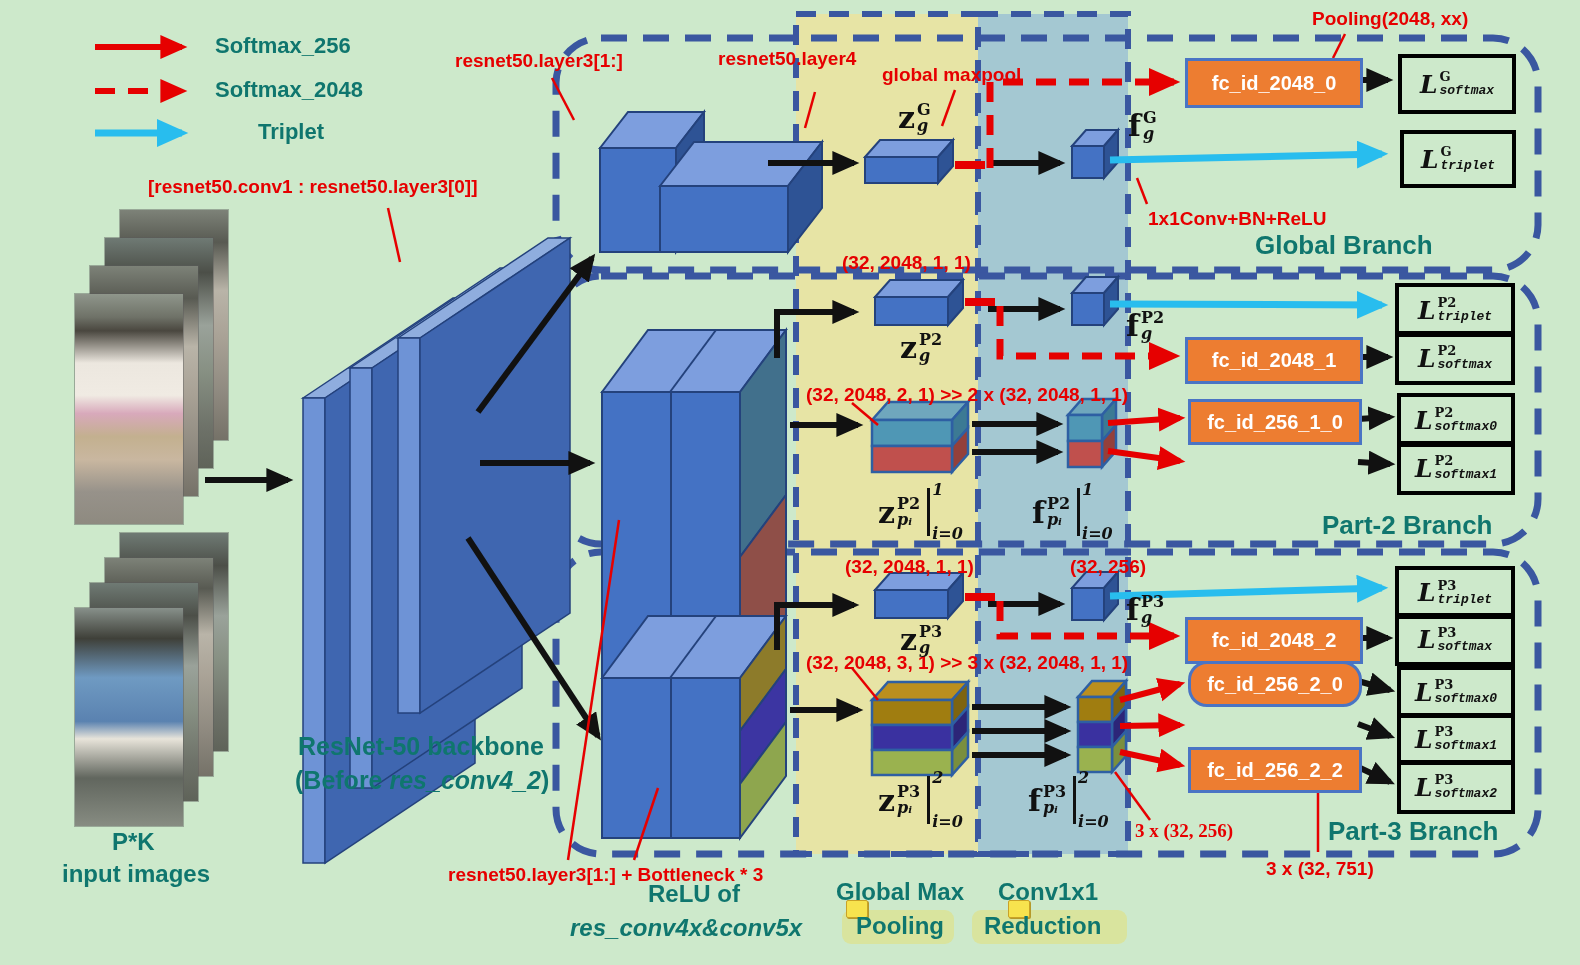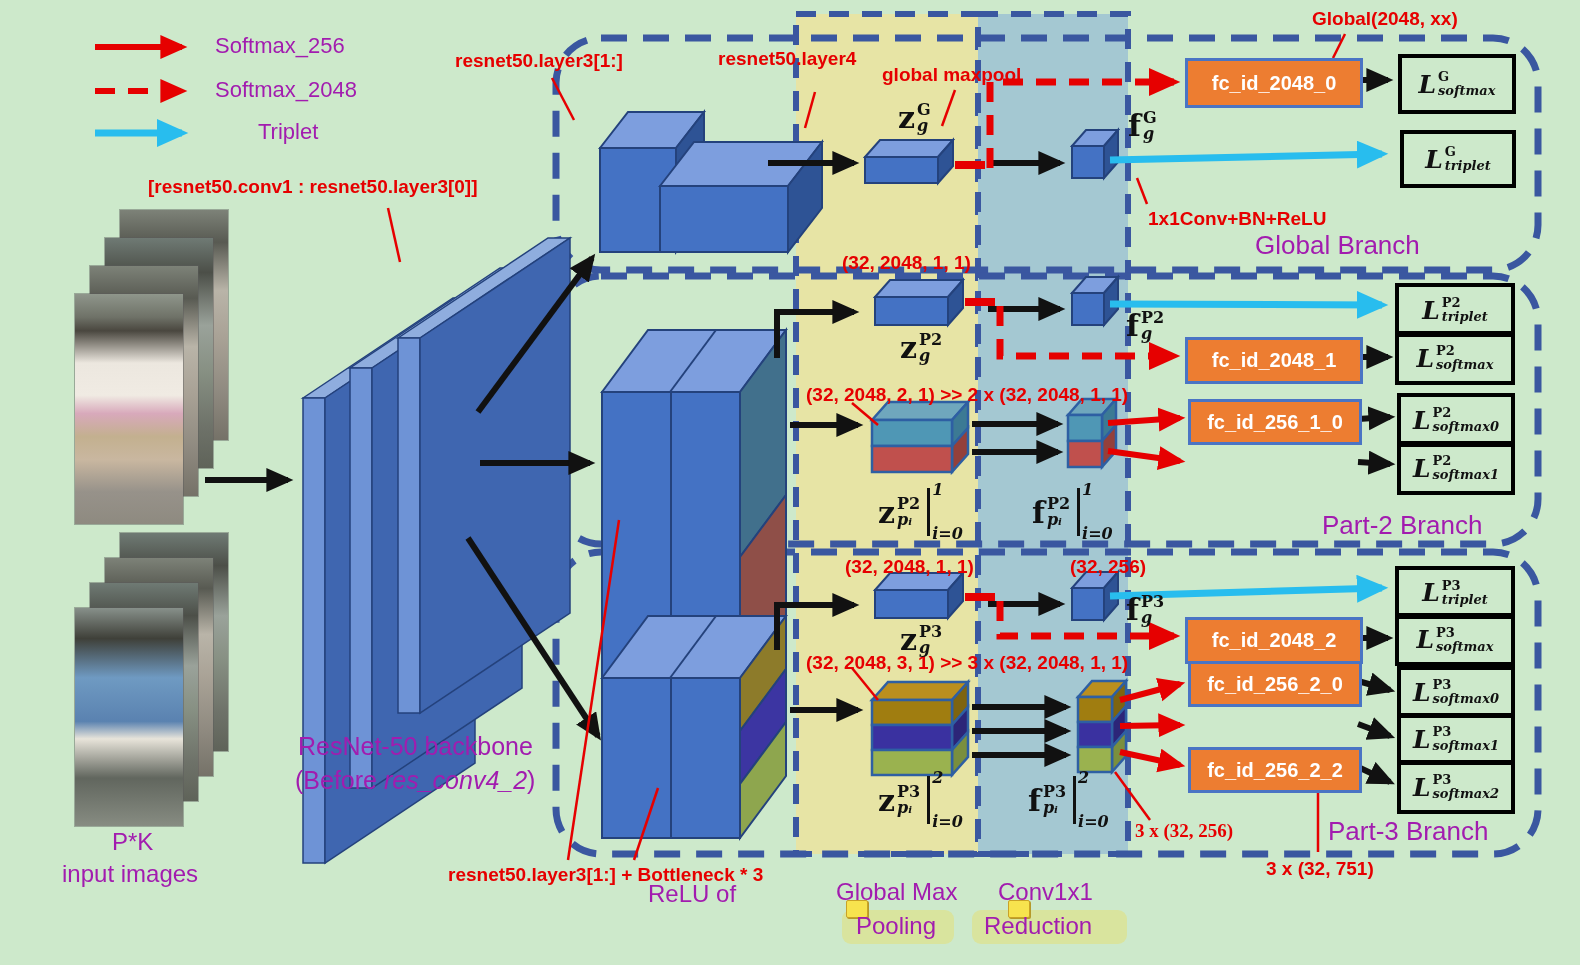--- a/index.html
+++ b/index.html
@@ -1,36 +1,36 @@
 <!DOCTYPE html>
 <html><head>
 <meta charset="utf-8">
 <style>
   html,body{margin:0;padding:0;}
   #canvas{position:relative;width:1580px;height:965px;background:#cde9cb;overflow:hidden;
           font-family:"Liberation Sans",sans-serif;}
   #diagram-svg{position:absolute;left:0;top:0;z-index:1;}
   .txt{position:absolute;z-index:5;white-space:nowrap;}
   .red{color:#e60000;font-weight:bold;font-size:19px;}
-  .blk{color:#a21caf;font-weight:normal;}
+  .blk{color:#0f766e;font-weight:bold;}
   .branch-label{font-size:26px;}
   .legend-label{font-size:22px;}
   .photo{position:absolute;width:108px;height:230px;z-index:4;box-shadow:0 0 0 1px rgba(90,90,90,.45);}
   .p-woman{background:linear-gradient(180deg,#8f968b 0%,#6f7268 10%,#4a473f 16%,#ece7df 30%,#f0ebe3 44%,#d8a9bb 52%,#c3b08f 62%,#c9b7a0 72%,#97928a 86%,#8e8a80 100%);}
   .p-grey1{background:linear-gradient(180deg,#7d8278 0%,#585a52 14%,#b9b4a8 35%,#a9a296 55%,#8e897f 80%,#757268 100%);}
   .p-man{background:linear-gradient(180deg,#87908a 0%,#3f4039 14%,#6f9ac2 32%,#5a82b0 52%,#e8e4da 60%,#61665e 78%,#878c82 100%);}
   .p-grey2{background:linear-gradient(180deg,#6f7a74 0%,#4c4f48 15%,#9aa29a 38%,#879083 58%,#6e7269 82%,#5f6359 100%);}
   .fcbox{position:absolute;z-index:6;background:#ed7d31;border:3px solid #4a74c4;color:#fff;
          font-weight:bold;font-size:20px;display:flex;align-items:center;justify-content:center;}
   .lossbox{position:absolute;z-index:6;border:4px solid #000;display:flex;align-items:center;
            justify-content:center;font-family:"DejaVu Serif",serif;color:#111;background:transparent;}
   .lbase{font-size:25px;font-weight:bold;font-style:italic;}
   .lstack{display:inline-flex;flex-direction:column;line-height:1.05;margin-left:2px;}
   .lsup{font-size:13px;font-weight:bold;}
-  .lsub{font-size:13px;font-weight:bold;font-style:italic;}
+  .lsub{font-size:13px;font-weight:bold;font-style:italic;font-family:Liberation Mono, monospace;}
   .mathlabel{position:absolute;z-index:5;display:flex;align-items:center;
              font-family:"DejaVu Serif",serif;color:#111;}
   .mbase{font-size:30px;font-weight:bold;}
   .mstack{display:inline-flex;flex-direction:column;line-height:1;font-size:16px;font-weight:bold;margin-left:2px;}
   .msub{font-style:italic;}
   .mbar{width:3px;background:#111;height:48px;margin-left:7px;}
   .mstack.tall{height:60px;justify-content:space-between;font-style:italic;margin-left:2px;}
   .pill{position:absolute;z-index:4;background:#d9e49e;border-radius:9px;}
   .sticky{position:absolute;z-index:6;width:20px;height:16px;background:#f7e34e;border:1px solid #c9a227;
           border-radius:2px;box-shadow:1px 1px 0 #b5992a;}
@@ -266,21 +266,21 @@
   <div class="photo p-grey2" style="left:120px;top:533px;height:218px;"></div>
   <div class="photo p-grey1" style="left:105px;top:558px;height:218px;"></div>
   <div class="photo p-grey2" style="left:90px;top:583px;height:218px;"></div>
   <div class="photo p-man" style="left:75px;top:608px;height:218px;"></div>
 </div>
 
 <div class="txt red" style="left:148px;top:176px;">[resnet50.conv1 : resnet50.layer3[0]]</div>
 <div class="txt red" style="left:455px;top:50px;">resnet50.layer3[1:]</div>
 <div class="txt red" style="left:718px;top:48px;">resnet50.layer4</div>
 <div class="txt red" style="left:882px;top:52px;margin-top:12px;">global maxpool</div>
-<div class="txt red" style="left:1312px;top:8px;">Global(2048, xx)</div>
+<div class="txt red" style="left:1312px;top:8px;">Pooling(2048, xx)</div>
 <div class="txt red" style="left:1148px;top:208px;">1x1Conv+BN+ReLU</div>
 <div class="txt red" style="left:842px;top:252px;">(32, 2048, 1, 1)</div>
 <div class="txt red" style="left:806px;top:384px;">(32, 2048, 2, 1) &gt;&gt; 2 x (32, 2048, 1, 1)</div>
 <div class="txt red" style="left:845px;top:556px;">(32, 2048, 1, 1)</div>
 <div class="txt red" style="left:1070px;top:556px;">(32, 256)</div>
 <div class="txt red" style="left:806px;top:652px;">(32, 2048, 3, 1) &gt;&gt; 3 x (32, 2048, 1, 1)</div>
 <div class="txt red" style="left:1135px;top:820px;font-family:Liberation Serif, serif;">3 x (32, 256)</div>
 <div class="txt red" style="left:1266px;top:858px;">3 x (32, 751)</div>
 <div class="txt red" style="left:448px;top:864px;">resnet50.layer3[1:] + Bottleneck * 3</div>
 
@@ -288,35 +288,36 @@
 <div class="txt blk branch-label" style="left:1322px;top:510px;">Part-2 Branch</div>
 <div class="txt blk branch-label" style="left:1328px;top:816px;">Part-3 Branch</div>
 
 <div class="txt blk" style="left:298px;top:732px;font-size:25px;">ResNet-50 backbone</div>
 <div class="txt blk" style="left:295px;top:766px;font-size:25px;"><span>(Before </span><span class="it">res_conv4_2</span><span>)</span></div>
 
 <div class="txt blk" style="left:112px;top:828px;font-size:24px;">P*K</div>
 <div class="txt blk" style="left:62px;top:860px;font-size:24px;">input images</div>
 
 <div class="txt blk" style="left:648px;top:880px;font-size:24px;">ReLU of</div>
+<div class="txt blk it" style="left:570px;top:914px;font-size:24px;">res_conv4x&amp;conv5x</div>
 
 <div class="pill" style="left:842px;top:910px;width:112px;height:34px;"></div>
 <div class="pill" style="left:972px;top:910px;width:155px;height:34px;"></div>
 <div class="sticky" style="left:846px;top:900px;"></div>
 <div class="sticky" style="left:1008px;top:900px;"></div>
 <div class="txt blk" style="left:836px;top:878px;font-size:24px;">Global Max</div>
 <div class="txt blk" style="left:856px;top:912px;font-size:24px;z-index:7;">Pooling</div>
 <div class="txt blk" style="left:998px;top:878px;font-size:24px;">Conv1x1</div>
 <div class="txt blk" style="left:984px;top:912px;font-size:24px;z-index:7;">Reduction</div>
 
 <div class="fcbox" style="left:1185px;top:58px;width:172px;height:44px;">fc_id_2048_0</div>
 <div class="fcbox" style="left:1185px;top:337px;width:172px;height:41px;">fc_id_2048_1</div>
 <div class="fcbox" style="left:1188px;top:399px;width:168px;height:40px;">fc_id_256_1_0</div>
 <div class="fcbox" style="left:1185px;top:617px;width:172px;height:41px;">fc_id_2048_2</div>
-<div class="fcbox" style="left:1188px;top:661px;width:168px;height:40px;">fc_id_256_2_0</div>
+<div class="fcbox" style="left:1188px;top:661px;width:168px;height:40px;border-radius:19px;">fc_id_256_2_0</div>
 <div class="fcbox" style="left:1188px;top:747px;width:168px;height:40px;">fc_id_256_2_2</div>
 
 <div class="lossbox" style="left:1398px;top:54px;width:110px;height:52px;">
       <span class="lbase">L</span>
       <span class="lstack">
         <span class="lsup">G</span>
         <span class="lsub">softmax</span>
       </span>
     </div>
 <div class="lossbox" style="left:1400px;top:130px;width:108px;height:50px;">

